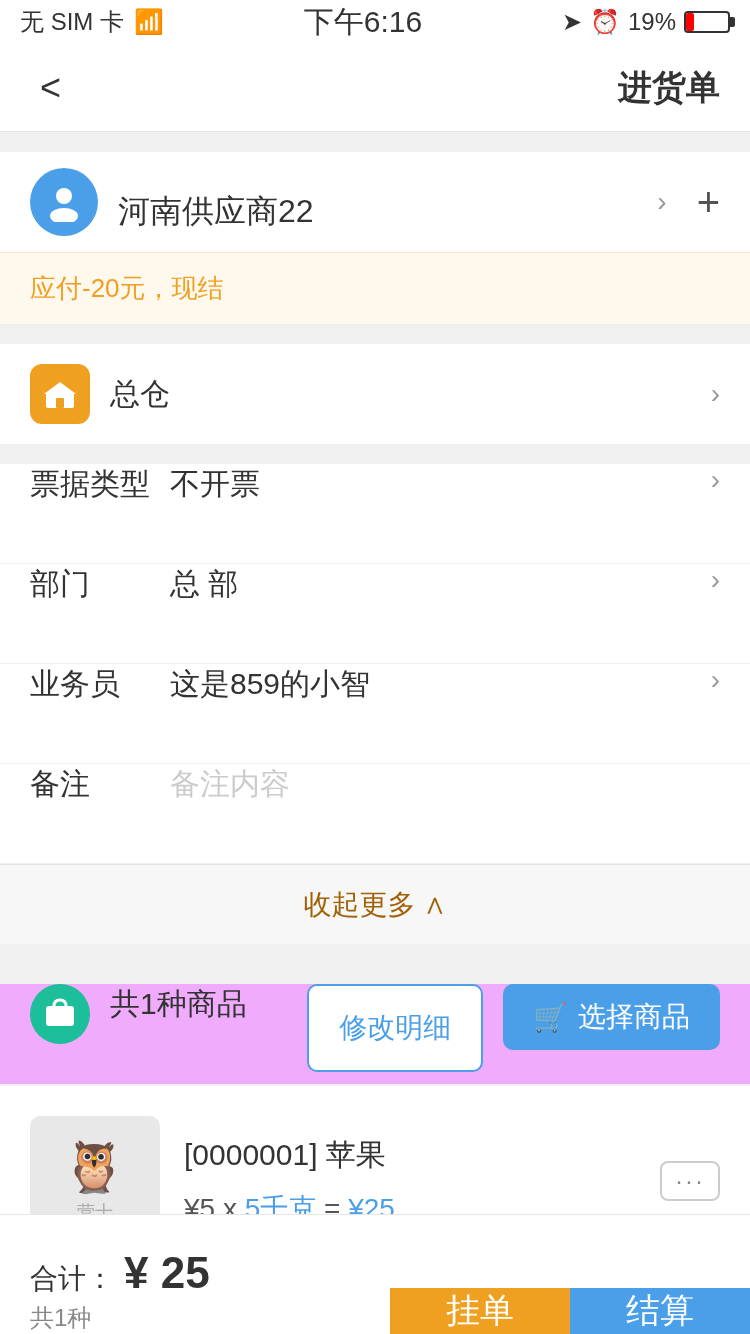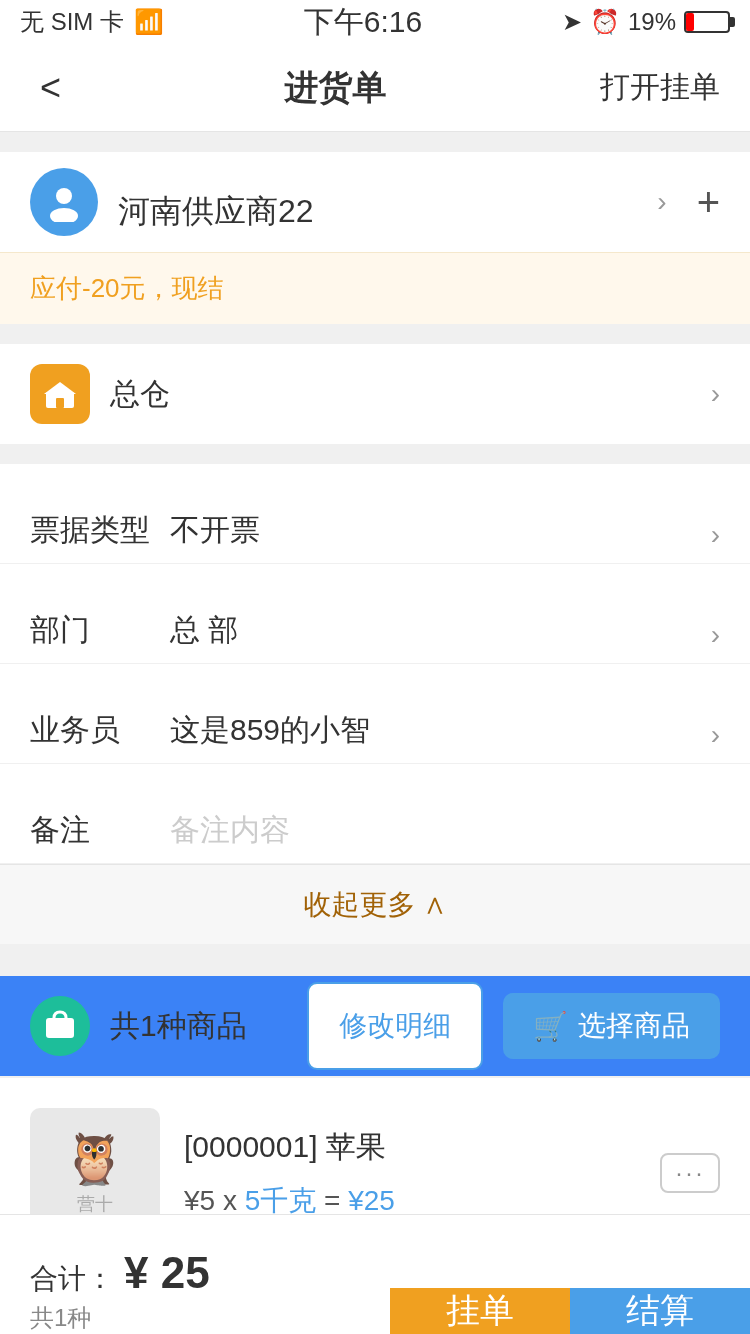--- a/index.html
+++ b/index.html
@@ -158,22 +158,22 @@
     .row-icon svg { width: 36px; height: 36px; }
     .row-label {
       flex: 1;
       font-size: 30px;
       color: #333;
     }
 
     
     .form-row {
       display: flex;
-      align-items: flex-end;
-      padding: 12px 30px;
+      align-items: flex-start;
+      padding: 0 30px;
       height: 100px;
       background: #fff;
       border-bottom: 1px solid #f0f0f0;
     }
     .form-label {
       width: 140px;
       font-size: 30px;
       color: #333;
       flex-shrink: 0;
     }
@@ -195,27 +195,27 @@
       display: flex;
       align-items: center;
       justify-content: center;
       font-size: 28px;
       color: #a16207;
       border-top: 1px solid #e5e5e5;
     }
 
     
     .products-header {
-      background: #3b82f6;
-      display: flex;
-      align-items: center;
+      background: #f0abfc;
+      display: flex;
+      align-items: flex-start;
       padding: 0 30px;
       height: 100px;
       gap: 20px;
-      margin-top: 12px;
+      margin-top: 20px;
     }
     .product-count-icon {
       width: 60px;
       height: 60px;
       border-radius: 50%;
       background: #1dbe9a;
       display: flex;
       align-items: center;
       justify-content: center;
       flex-shrink: 0;
@@ -371,21 +371,20 @@
     <span>19%</span>
     <span class="battery-icon">
       <span class="battery-fill"></span>
     </span>
   </div>
 </div>
 
 <div class="nav-bar">
   <span class="nav-back">&lt;</span>
   <span class="nav-title">进货单</span>
-  <span class="nav-action">打开挂单</span>
 </div>
 
 <div class="section-gap"></div>
 
 <div class="card">
   <div class="supplier-row">
     <div class="avatar">
       <svg width="40" height="40" viewBox="0 0 40 40" fill="none">
         <circle cx="20" cy="14" r="8" fill="white"></circle>
         <ellipse cx="20" cy="34" rx="14" ry="8" fill="white"></ellipse>

